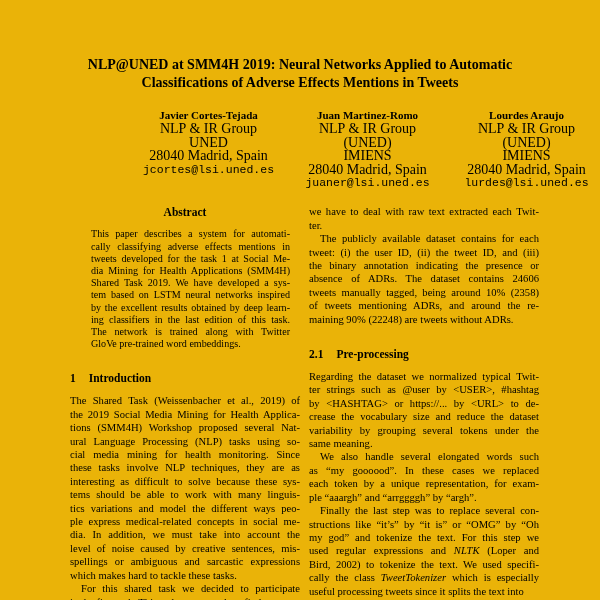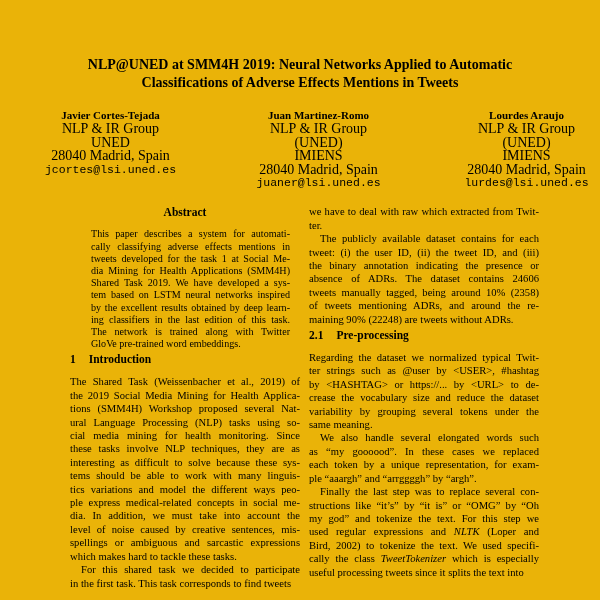--- a/index.html
+++ b/index.html
@@ -14,24 +14,23 @@
   }
   .title {
     margin: 56px 58px 0 58px;
     text-align: center;
     font-weight: bold;
     font-size: 14px;
     line-height: 17.5px;
   }
   .authors {
     display: flex;
-    justify-content: space-between;
+    justify-content: flex-end;
     gap: 12px;
     margin-top: 17px;
-    margin-left: 37px;
   }
   .author { width: 147px; text-align: center; }
   .author .name { font-weight: bold; font-size: 11px; line-height: 14px; }
   .author .affil { font-size: 14px; line-height: 13.6px; }
   .author .email {
     font-family: "Liberation Mono", monospace;
     font-size: 11.5px;
     line-height: 14px;
     letter-spacing: 0;
     white-space: nowrap;
@@ -43,21 +42,21 @@
     align-items: flex-start;
   }
   .col { width: 230px; }
   .abs-heading {
     text-align: center;
     font-weight: bold;
     font-size: 11.5px;
     line-height: 15px;
   }
   .sec-heading {
-    margin-top: 2px;
+    margin-top: 21px;
     font-weight: bold;
     font-size: 11.5px;
     line-height: 15px;
   }
   .sec-heading .sec-num { margin-right: 13px; }
   .para { margin: 0; }
   .para .line {
     font-size: 10.6px;
     line-height: 13.4px;
     text-align: justify;
@@ -137,21 +136,21 @@
           <div class="line">spellings or ambiguous and sarcastic expressions</div>
           <div class="line lastline">which makes hard to tackle these tasks.</div>
         </div>
         <div class="para">
           <div class="line indent">For this shared task we decided to participate</div>
           <div class="line lastline">in the first task. This task corresponds to find tweets</div>
         </div>
       </div>
     <div class="col" id="right-col">
         <div class="para">
-          <div class="line">we have to deal with raw which extracted from Twit-</div>
+          <div class="line">we have to deal with raw text extracted each Twit-</div>
           <div class="line lastline">ter.</div>
         </div>
         <div class="para">
           <div class="line indent">The publicly available dataset contains for each</div>
           <div class="line">tweet:  (i) the user ID, (ii) the tweet ID, and (iii)</div>
           <div class="line">the binary annotation indicating the presence or</div>
           <div class="line">absence of ADRs.   The dataset contains 24606</div>
           <div class="line">tweets manually tagged, being around 10% (2358)</div>
           <div class="line">of tweets mentioning ADRs, and around the re-</div>
           <div class="line lastline">maining 90% (22248) are tweets without ADRs.</div>

